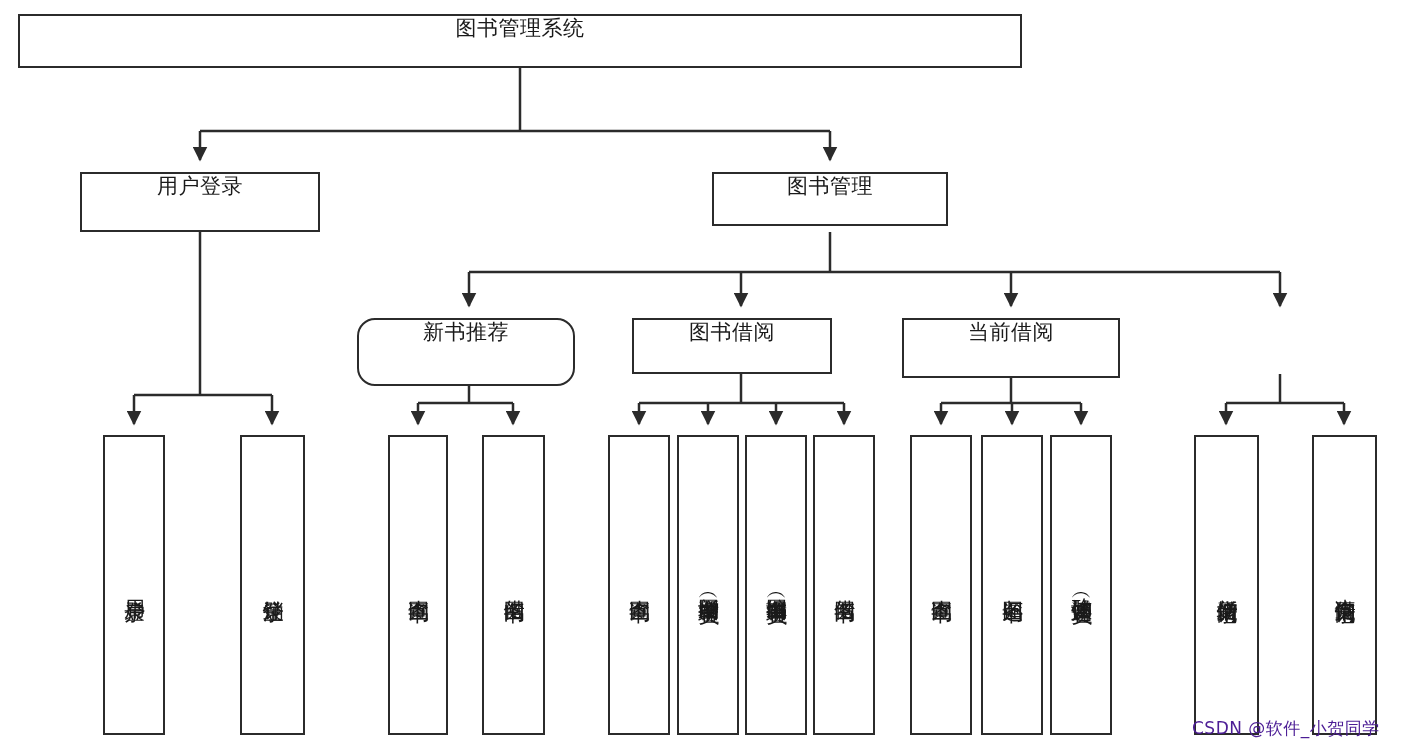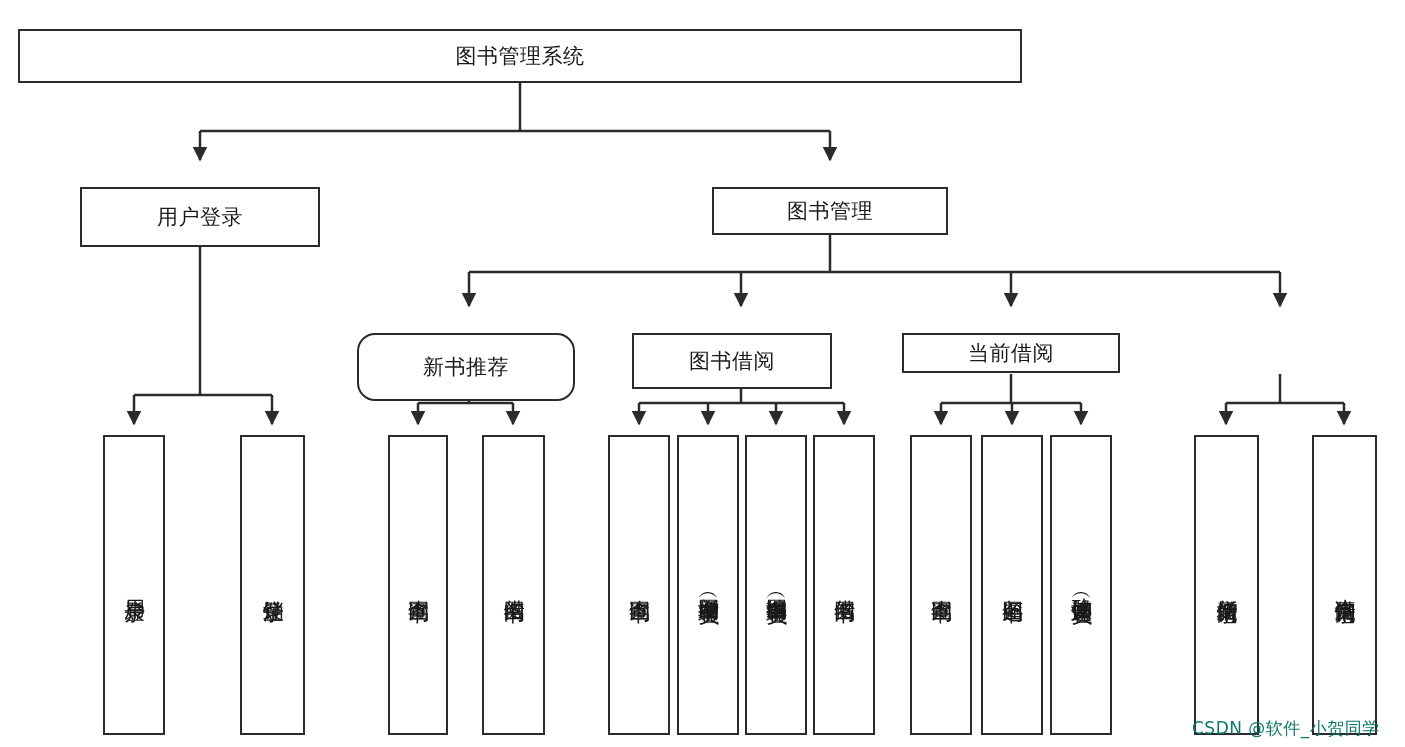--- a/index.html
+++ b/index.html
@@ -23,23 +23,21 @@
     top: 0;
     width: 1405px;
     height: 747px;
   }
   .node-box {
     position: absolute;
     box-sizing: border-box;
     border: 2.5px solid #2b2b2b;
     background: #ffffff;
     display: flex;
-    align-items: center;
     justify-content: center;
-    margin-top: 15px;
   }
   .node-label {
     font-size: 21px;
     color: #1a1a1a;
     letter-spacing: 0.5px;
     line-height: 1.15;
     white-space: nowrap;
     text-align: center;
   }
   .leaf-box {
@@ -58,21 +56,21 @@
     font-size: 21px;
     color: #1a1a1a;
     line-height: 1.22;
     letter-spacing: 1px;
     white-space: nowrap;
     text-align: center;
   }
   .watermark {
     position: absolute;
     font-size: 17px;
-    color: #0f766e;
+    color: #4c1d95;
     white-space: nowrap;
     letter-spacing: 0.5px;
   }
 </style>
 </head>
 <body>
 
 <div id="canvas">
 
   <svg id="diagram-svg" viewBox="0 0 1405 747" xmlns="http://www.w3.org/2000/svg">
@@ -126,31 +124,31 @@
     </g>
   </svg>
 
   <div class="node-box" style="left:18px; top:14px; width:1004px; height:54px;">
     <span class="node-label">图书管理系统</span>
   </div>
 
   <div class="node-box" style="left:80px; top:172px; width:240px; height:60px;">
     <span class="node-label">用户登录</span>
   </div>
-  <div class="node-box" style="left:712px; top:172px; width:236px; height:48px;">
+  <div class="node-box" style="left:712px; top:172px; width:236px; height:54px;">
     <span class="node-label">图书管理</span>
   </div>
 
   <div class="node-box" style="left:357px; top:318px; width:218px; height:68px;border-radius:18px;">
     <span class="node-label">新书推荐</span>
   </div>
   <div class="node-box" style="left:632px; top:318px; width:200px; height:56px;">
     <span class="node-label">图书借阅</span>
   </div>
-  <div class="node-box" style="left:902px; top:318px; width:218px; height:40px;">
+  <div class="node-box" style="left:902px; top:318px; width:218px; height:60px;">
     <span class="node-label">当前借阅</span>
   </div>
 
   <div class="leaf-box" style="left:103px; top:435px; width:62px; height:300px;">
     <span class="leaf-label">用户登录</span>
   </div>
   <div class="leaf-box" style="left:240px; top:435px; width:65px; height:300px;">
     <span class="leaf-label">注销登录</span>
   </div>
 

